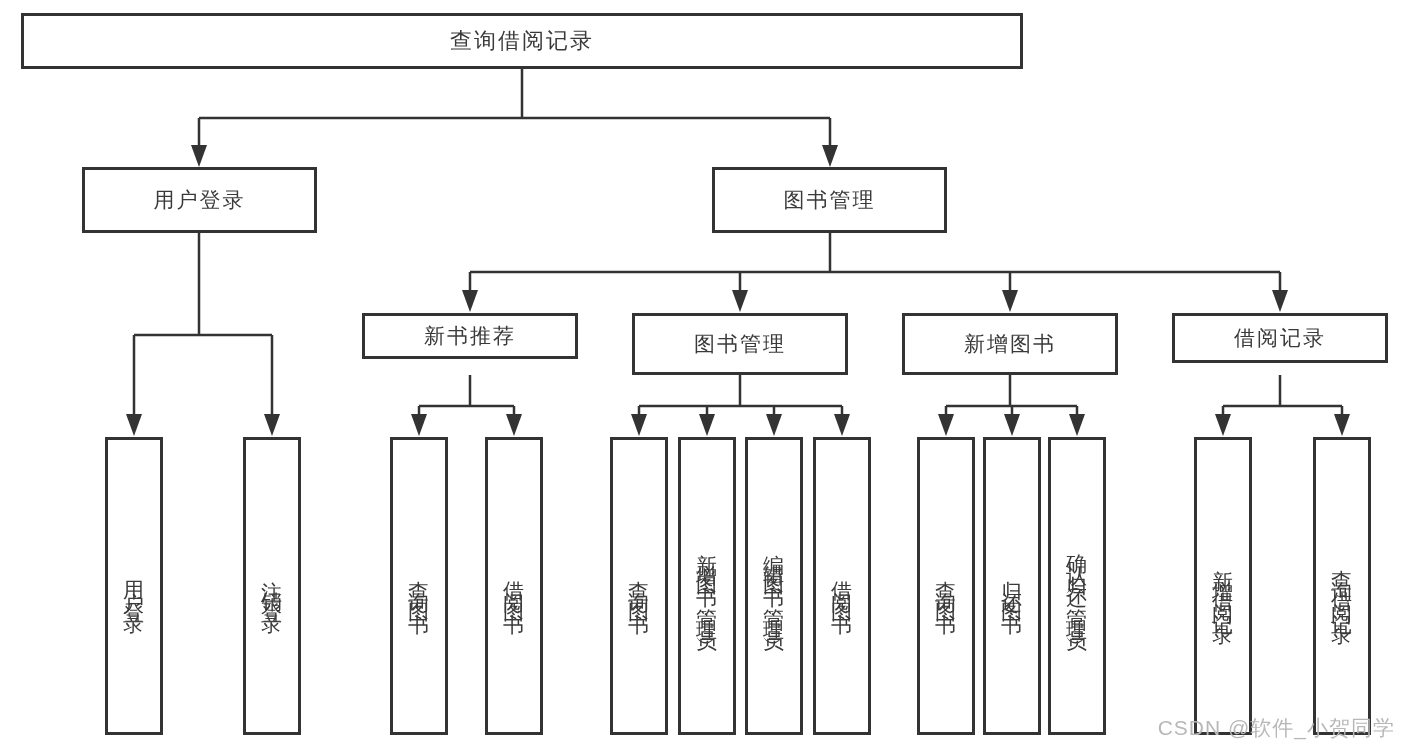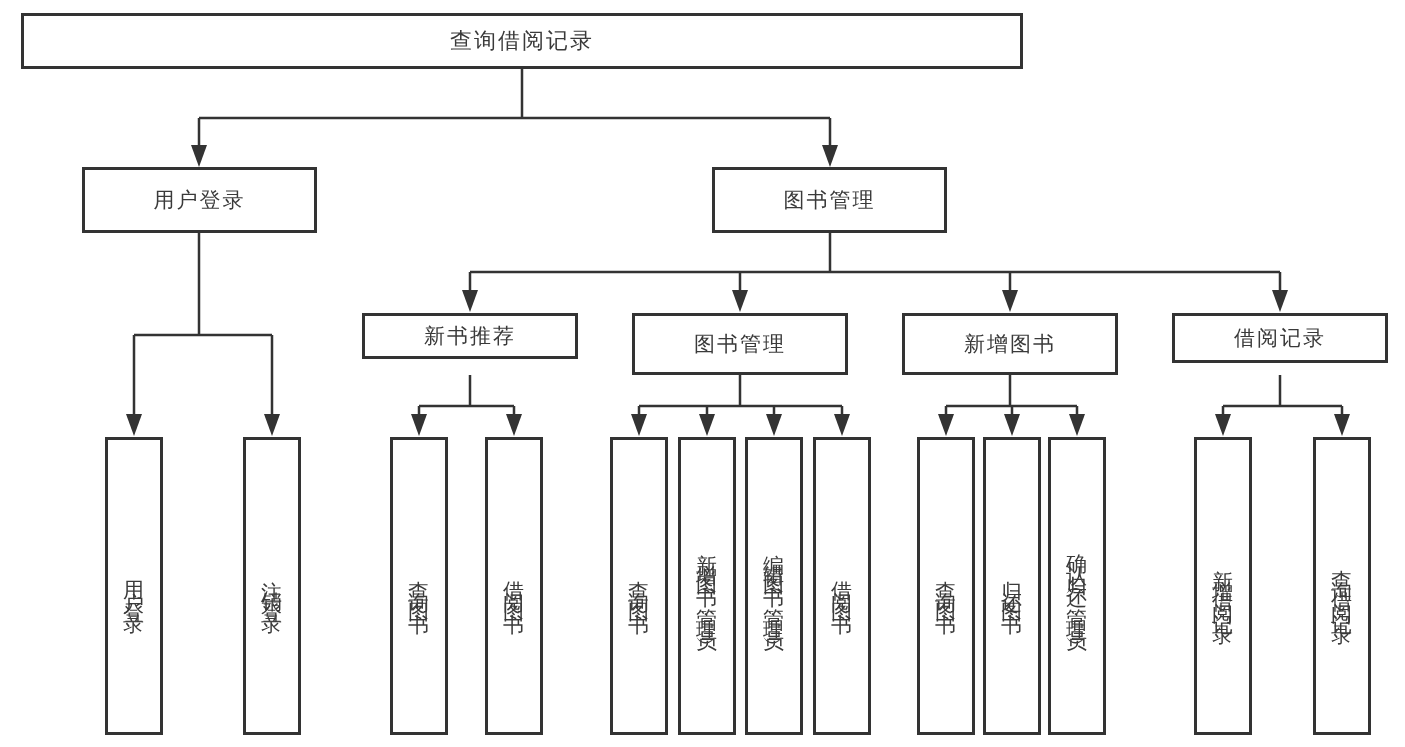--- a/index.html
+++ b/index.html
@@ -132,14 +132,15 @@
   <div class="node leaf" style="left:745px; top:437px; width:58px; height:298px">编辑图书（管理员）</div>
   <div class="node leaf" style="left:813px; top:437px; width:58px; height:298px">借阅图书</div>
 
   <div class="node leaf" style="left:917px; top:437px; width:58px; height:298px">查询图书</div>
   <div class="node leaf" style="left:983px; top:437px; width:58px; height:298px">归还图书</div>
   <div class="node leaf" style="left:1048px; top:437px; width:58px; height:298px">确认归还（管理员）</div>
 
   <div class="node leaf" style="left:1194px; top:437px; width:58px; height:298px">新增借阅记录</div>
   <div class="node leaf" style="left:1313px; top:437px; width:58px; height:298px">查询借阅记录</div>
 
+  <div class="watermark">CSDN @软件_小贺同学</div>
 
 </div>
 
 </body></html>

